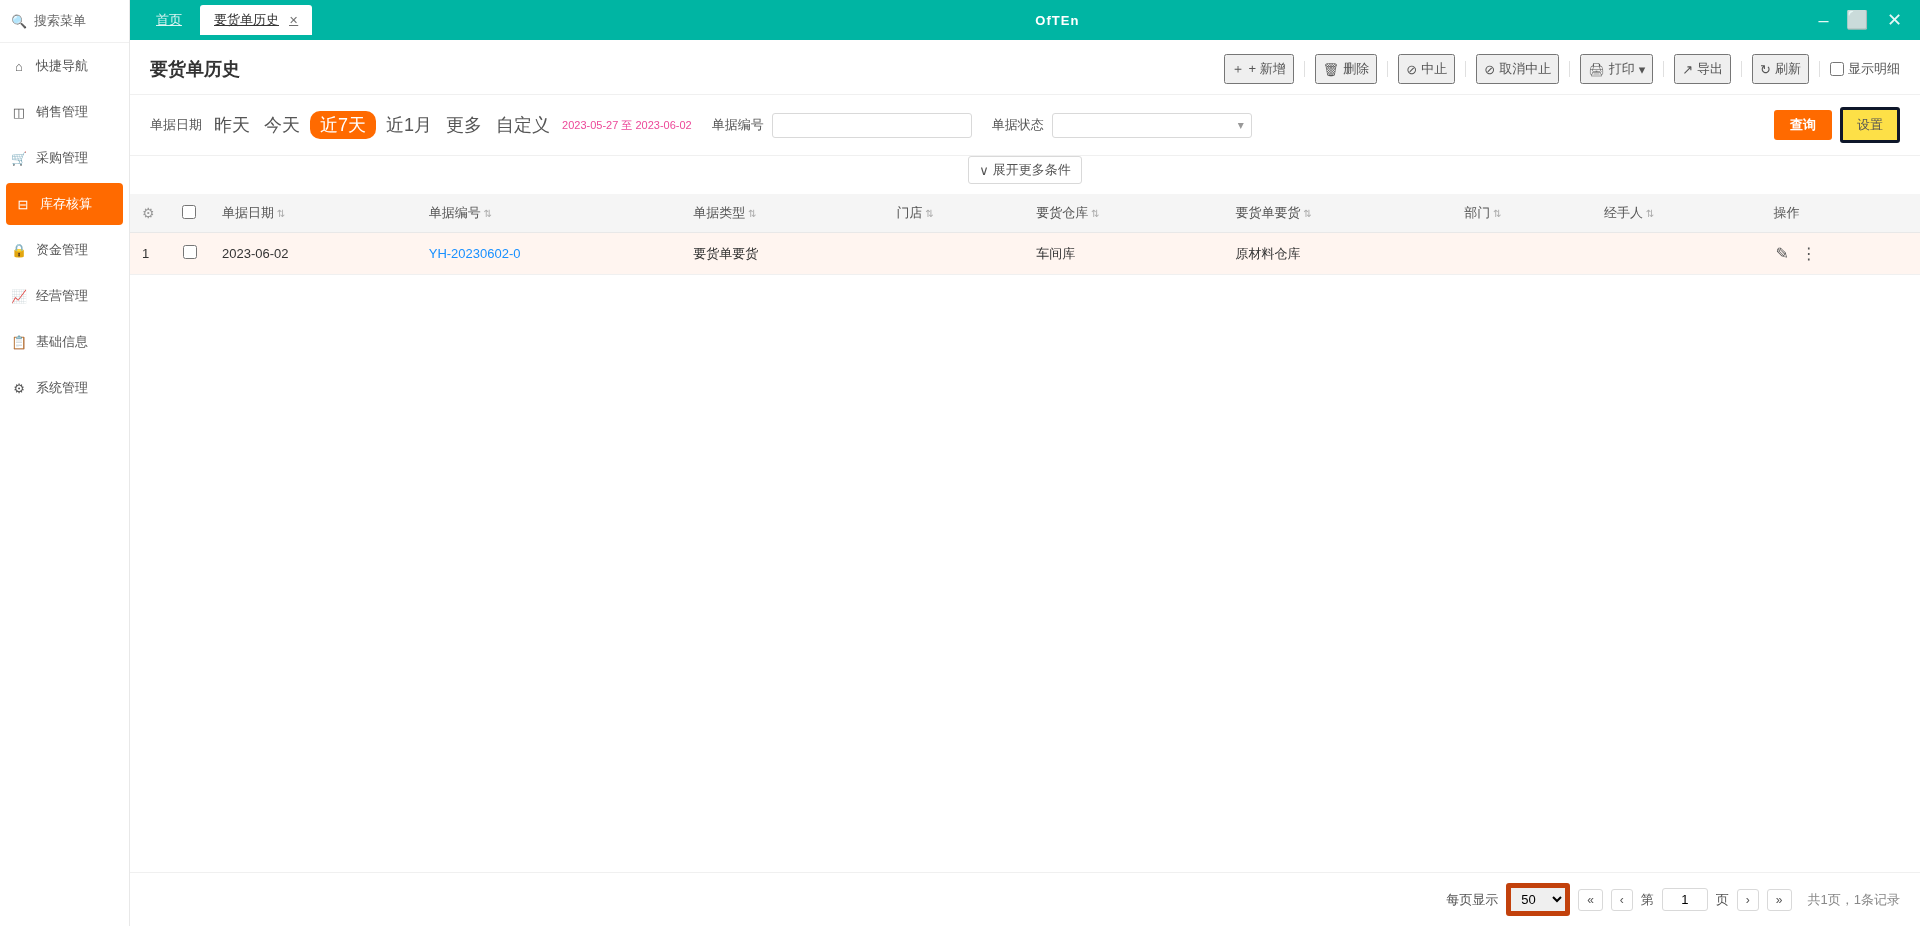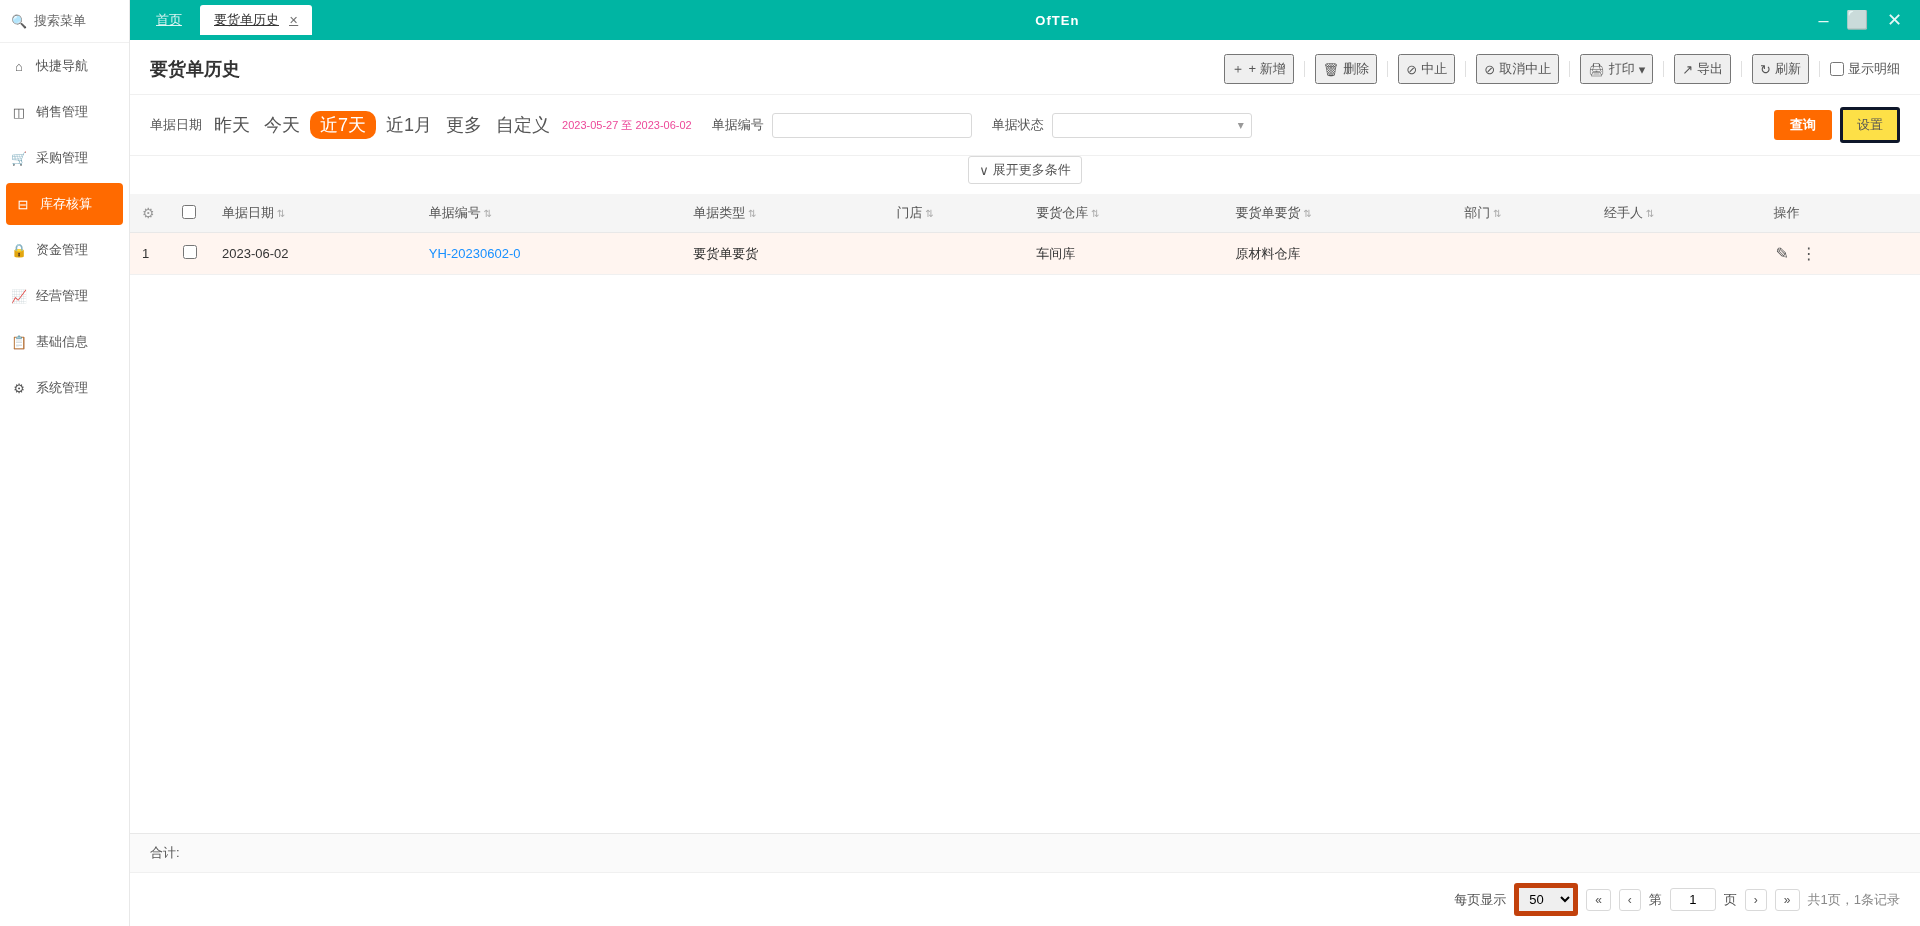--- a/index.html
+++ b/index.html
@@ -73,21 +73,21 @@
     
     .summary-bar { background: #fafafa; border-top: 1px solid #e8e8e8; padding: 10px 20px; font-size: 13px; color: #555; }
 
     
     .pagination-bar { padding: 10px 20px; display: flex; align-items: center; justify-content: flex-end; gap: 8px; border-top: 1px solid #f0f0f0; font-size: 13px; color: #555; background: #fff; }
     .page-size-label { color: #555; }
     .page-size-select { border: 5px solid #c2410c; padding: 3px 6px; border-radius: 3px; font-size: 13px; cursor: pointer; }
     .page-nav-btn { border: 1px solid #d9d9d9; background: #fff; padding: 3px 8px; border-radius: 3px; cursor: pointer; color: #555; font-size: 12px; }
     .page-nav-btn:disabled { color: #ccc; cursor: default; }
     .page-input { border: 1px solid #d9d9d9; padding: 3px 6px; width: 46px; text-align: center; border-radius: 3px; font-size: 13px; }
-    .page-info { color: #888; }
+    .page-info { color: #888; margin-left: 8px; }
 
     
     input[type=checkbox] { width: 14px; height: 14px; cursor: pointer; }
 
     
     .settings-icon { cursor: pointer; color: #999; font-size: 14px; }
 
     
     .brand-text { font-size: 13px; color: #fff; font-weight: bold; letter-spacing: 1px; margin-left: auto; margin-right: 10px; }
   </style>
@@ -276,23 +276,20 @@
         <div class="action-icons">
           <span class="action-icon" title="编辑">✎</span>
           <span class="action-icon" title="更多">⋮</span>
         </div>
       </td>
     </tr>
           </tbody>
       </table>
     </div>
 
-    <div class="summary-bar">
-      <span>合计:</span>
-    </div>
 
     <div class="pagination-bar">
       <span class="page-size-label">每页显示</span>
       <select class="page-size-select">
         <option value="50">50</option>
         <option value="10">10</option>
         <option value="20">20</option>
         <option value="100">100</option>
       </select>
       <button class="page-nav-btn">«</button>

